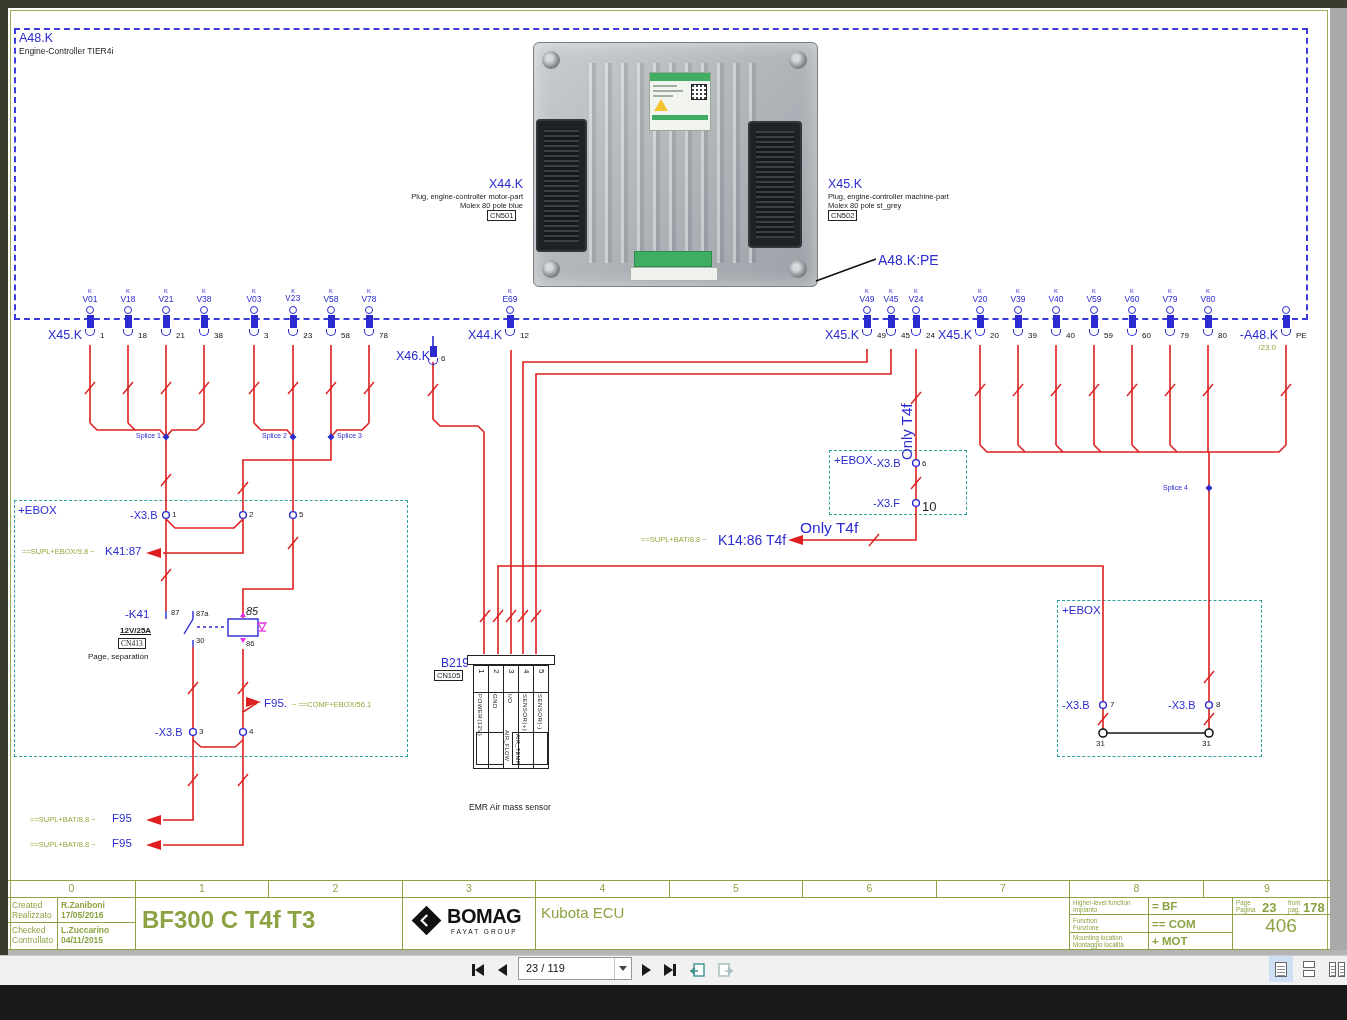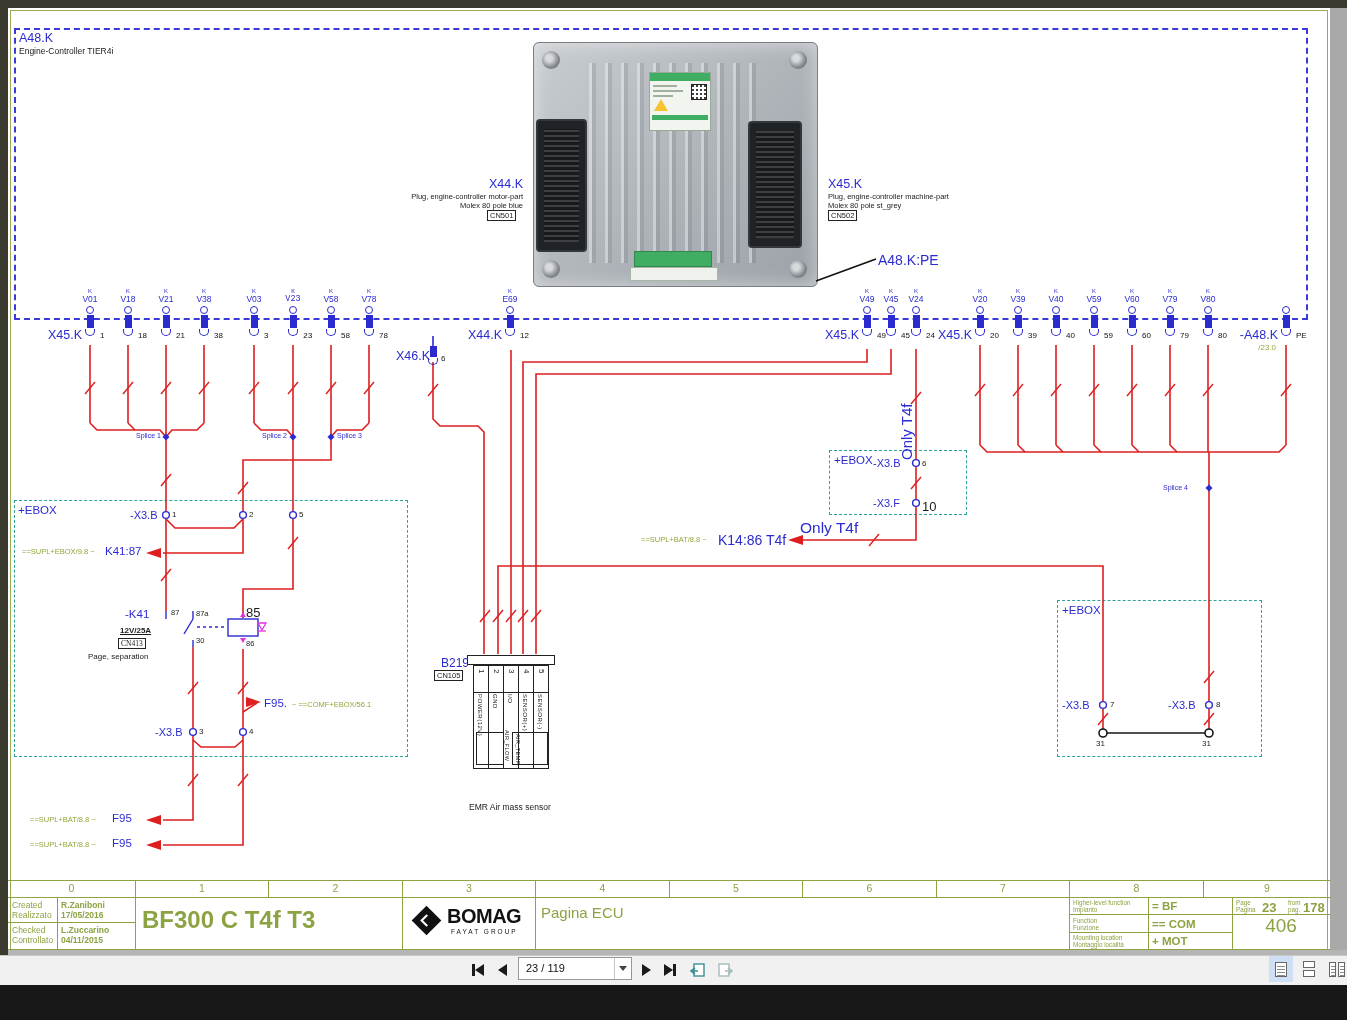--- a/index.html
+++ b/index.html
@@ -313,21 +313,21 @@
   <div class="t" style="left:299px;top:510px;font-size:8px;">5</div>
   <div class="t grn" style="left:22px;top:547px;font-size:7.5px;">==SUPL+EBOX/9.8 ~</div>
   <div class="t blue" style="left:105px;top:545px;font-size:11.5px;">K41:87</div>
   <div class="t blue" style="left:125px;top:608px;font-size:11.5px;">-K41</div>
   <div class="t" style="left:120px;top:626px;font-size:8px;font-weight:bold;text-decoration:underline;">12V/25A</div>
   <div class="t" style="left:118px;top:638px;font-family:Liberation Serif, serif;"><span class="cnbox">CN413</span></div>
   <div class="t" style="left:88px;top:652px;font-size:8px;">Page, separation</div>
   <div class="t" style="left:171px;top:608px;font-size:7.5px;">87</div>
   <div class="t" style="left:196px;top:609px;font-size:7.5px;">87a</div>
   <div class="t" style="left:196px;top:636px;font-size:7.5px;">30</div>
-  <div class="t" style="left:246px;top:605px;font-size:13px;">85</div>
+  <div class="t" style="left:246px;top:605px;font-size:11px;font-style:italic;">85</div>
   <div class="t" style="left:246px;top:639px;font-size:7.5px;">86</div>
   <div class="t blue" style="left:155px;top:726px;font-size:11px;">-X3.B</div>
   <div class="t" style="left:199px;top:727px;font-size:8px;">3</div>
   <div class="t" style="left:249px;top:727px;font-size:8px;">4</div>
   <div class="t blue" style="left:264px;top:697px;font-size:11.5px;">F95.</div>
   <div class="t grn" style="left:292px;top:700px;font-size:7.5px;">~ ==COMF+EBOX/56.1</div>
   <div class="t grn" style="left:30px;top:815px;font-size:7.5px;">==SUPL+BAT/8.8 ~</div>
   <div class="t blue" style="left:112px;top:812px;font-size:11.5px;">F95</div>
   <div class="t grn" style="left:30px;top:840px;font-size:7.5px;">==SUPL+BAT/8.8 ~</div>
   <div class="t blue" style="left:112px;top:837px;font-size:11.5px;">F95</div>
@@ -584,21 +584,21 @@
   <div class="t tg" style="left:142px;top:906px;font-size:24px;font-weight:bold;">BF300 C T4f T3</div>
 
   <div class="abs" style="left:412px;top:906px;width:30px;height:30px;">
     <div class="abs" style="left:4px;top:4px;width:21px;height:21px;background:#111;transform:rotate(45deg);"></div>
     <div class="abs" style="left:10px;top:10px;width:9px;height:9px;background:#fff;transform:rotate(45deg);"></div>
     <div class="abs" style="left:13px;top:10px;width:9px;height:9px;background:#111;transform:rotate(45deg);"></div>
   </div>
   <div class="t" style="left:447px;top:905px;font-size:20px;font-weight:800;letter-spacing:-.5px;color:#111;">BOMAG</div>
   <div class="t" style="left:451px;top:928px;font-size:6.5px;letter-spacing:2px;color:#111;">FAYAT GROUP</div>
 
-  <div class="t tg" style="left:541px;top:904px;font-size:15px;">Pagina ECU</div>
+  <div class="t tg" style="left:541px;top:904px;font-size:15px;">Kubota ECU</div>
 
   <div class="abs tiny" style="left:1073px;top:899px;"><span>Higher-level function</span><br><span>Impianto</span></div>
   <div class="t tg" style="left:1152px;top:900px;font-size:11.5px;font-weight:bold;"><span>=</span>&nbsp;<span>BF</span></div>
   <div class="abs tiny" style="left:1073px;top:917px;"><span>Function</span><br><span>Funzione</span></div>
   <div class="t tg" style="left:1152px;top:918px;font-size:11.5px;font-weight:bold;"><span>==</span>&nbsp;<span>COM</span></div>
   <div class="abs tiny" style="left:1073px;top:934px;"><span>Mounting location</span><br><span>Montaggio località</span></div>
   <div class="t tg" style="left:1152px;top:935px;font-size:11.5px;font-weight:bold;"><span>+</span>&nbsp;<span>MOT</span></div>
 
   <div class="abs tiny" style="left:1236px;top:899px;"><span>Page</span><br><span>Pagina</span></div>
   <div class="t tg" style="left:1262px;top:900px;font-size:13px;font-weight:bold;">23</div>

